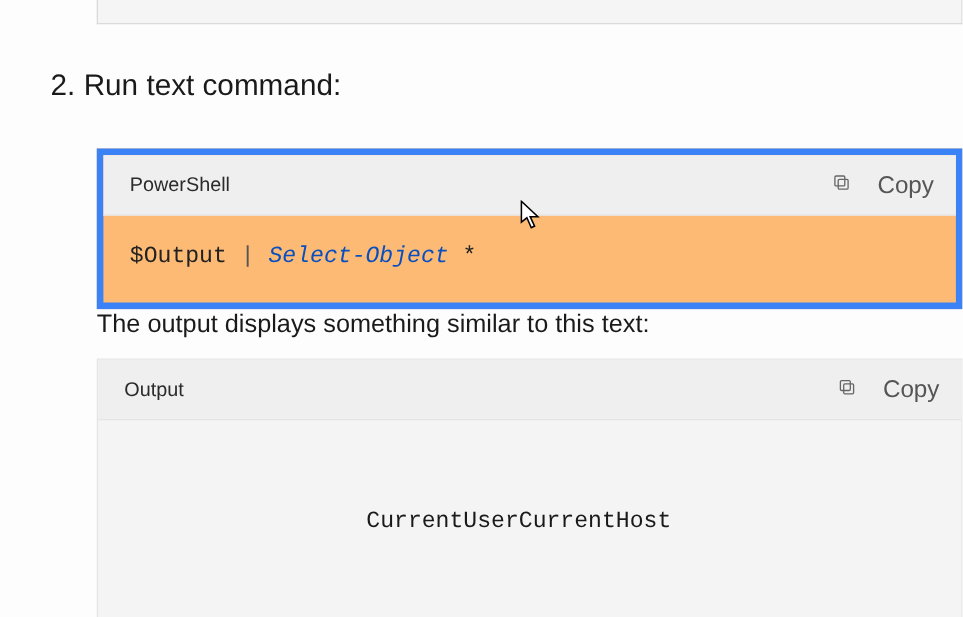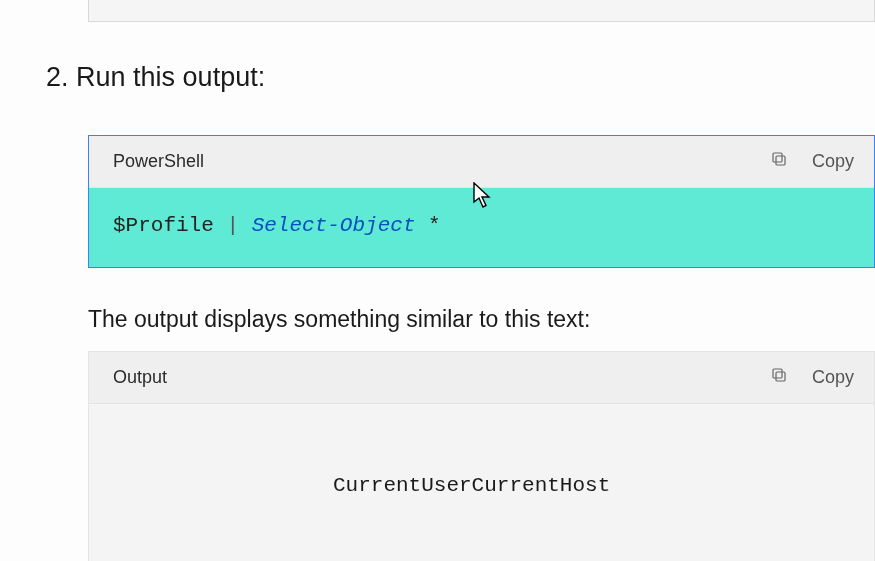--- a/index.html
+++ b/index.html
@@ -25,42 +25,41 @@
       margin-bottom: 40px;
     }
     .step-heading {
       font-size: 27px;
       font-weight: 400;
       color: #1a1a1a;
       margin-bottom: 42px;
     }
     .code-block {
       margin-left: 42px;
-      background: #5eead4;
-      border: 1px solid #3b82f6;
-      margin-bottom: 38px;
+      background: #fdba74;
+      border: 6px solid #3b82f6;
     }
     .code-header {
       display: flex;
       justify-content: space-between;
       align-items: center;
       padding: 14px 20px 14px 24px;
       border-bottom: 1px solid #e4e4e4;
       background: #efefef;
     }
     .code-lang {
       font-size: 18px;
       color: #2b2b2b;
       font-weight: 400;
     }
     .copy-btn {
       display: inline-flex;
       align-items: center;
       gap: 24px;
-      font-size: 18px;
+      font-size: 22px;
       color: #555;
       cursor: pointer;
       user-select: none;
     }
     .copy-btn svg { width: 18px; height: 18px; fill: none; stroke: #666; stroke-width: 1.6; }
     .code-body {
       padding: 26px 24px 30px 24px;
       font-family: "Consolas", "Courier New", monospace;
       font-size: 21px;
       color: #222;
@@ -87,55 +86,56 @@
       font-family: "Consolas", "Courier New", monospace;
       font-size: 21px;
       color: #1a1a1a;
       white-space: pre;
       overflow: hidden;
     }
     .out-col-header {
       display: block;
       padding-left: 220px;
       font-weight: 500;
+      margin-top: 11px;
     }
     
     .cursor {
       position: absolute;
       left: 472px;
       top: 182px;
       pointer-events: none;
     }
     .cursor svg { width: 22px; height: 28px; }
   </style>
 </head>
 <body>
 
 <div class="page">
   <div class="prev-block-edge"></div>
 
   <h3 class="step-heading">
     <span>2.</span>
-    <span>Run this output:</span>
+    <span>Run text command:</span>
   </h3>
 
   <div class="code-block">
     <div class="code-header">
       <span class="code-lang">PowerShell</span>
       <span class="copy-btn">
         <span>
           <svg viewBox="0 0 24 24">
               <rect x="8" y="8" width="12" height="12" rx="1.5"></rect>
               <rect x="4" y="4" width="12" height="12" rx="1.5"></rect>
             </svg>
         </span>
         <span>Copy</span>
       </span>
     </div>
-    <div class="code-body"><span class="tok-var">$Profile</span> <span class="tok-pipe">|</span> <span class="tok-cmdlet">Select-Object</span> <span class="tok-op">*</span></div>
+    <div class="code-body"><span class="tok-var">$Output</span> <span class="tok-pipe">|</span> <span class="tok-cmdlet">Select-Object</span> <span class="tok-op">*</span></div>
   </div>
 
   <p class="body-text">The output displays something similar to this text:</p>
 
   <div class="output-block">
     <div class="code-header">
       <span class="code-lang">Output</span>
       <span class="copy-btn">
         <span>
           <svg viewBox="0 0 24 24">

